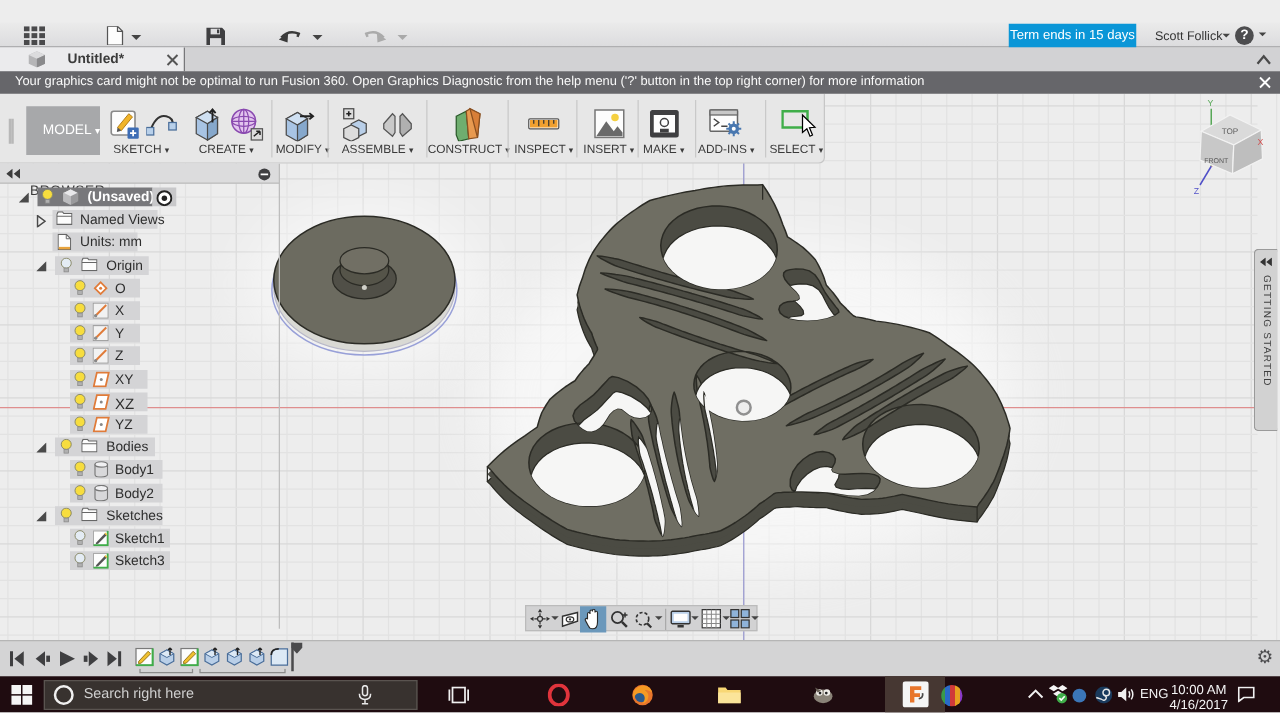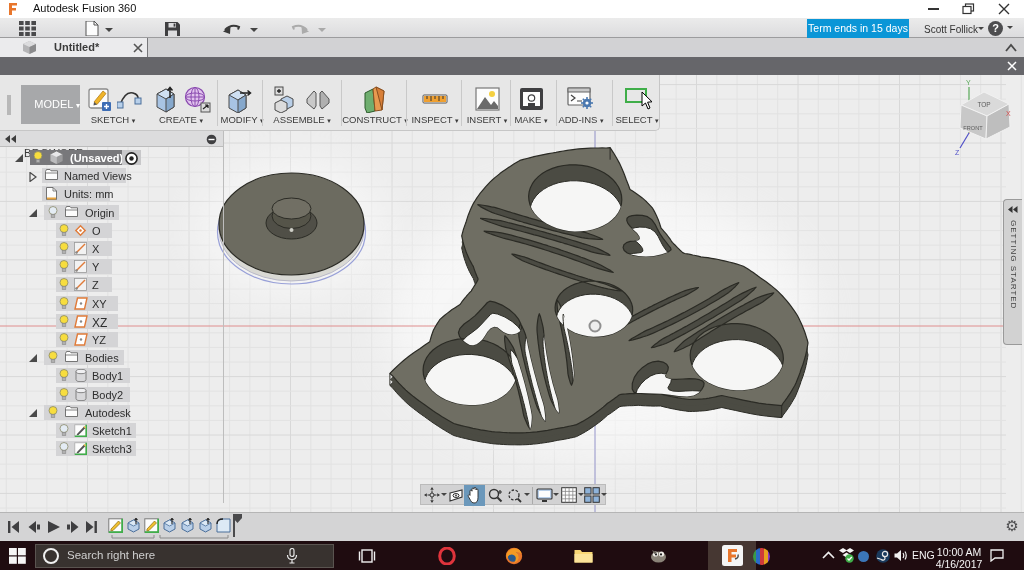--- a/index.html
+++ b/index.html
@@ -233,35 +233,20 @@
 <polygon points="961,105 984,92 1009,104 987,116" fill="#dadada" stroke="#f2f2f2" stroke-width="1"></polygon>
 <polygon points="961,105 987,116 986,139 960,128" fill="#c8c8c8" stroke="#f2f2f2" stroke-width="1"></polygon>
 <polygon points="987,116 1009,104 1010,127 986,139" fill="#bebebe" stroke="#f2f2f2" stroke-width="1"></polygon>
 <text x="984" y="107" font-size="6.5" fill="#5a5a5a" text-anchor="middle">TOP</text>
 <text x="973" y="130" font-size="5.6" fill="#5a5a5a" text-anchor="middle">FRONT</text>
 <text x="966" y="85" font-size="7" fill="#58a858">Y</text>
 <text x="1006" y="116" font-size="7" fill="#d05050">X</text>
 <text x="955" y="155" font-size="7" fill="#5050c8">Z</text>
 </g>
     </svg>
-<div class="ab" style="left:0;top:0;width:1024px;height:18px;background:#ffffff;z-index:10">
- <svg class="ab" style="left:7px;top:3px" width="12" height="12" viewBox="0 0 12 12">
-        <rect x="1" y="0" width="10" height="12" fill="none"></rect>
-        <path d="M2 12 L2 0 L10 0 L10 2.5 L5 2.5 L5 5 L9 5 L9 7.5 L5 7.5 L5 12 Z" fill="#e8762c"></path>
-      </svg>
- <div class="ab" style="left:33px;top:2px;font-size:11px;color:#111">Autodesk Fusion 360</div>
- <div class="ab" style="left:928px;top:8px;width:11px;height:1.5px;background:#333"></div>
- <svg class="ab" style="left:962px;top:3px" width="13" height="12" viewBox="0 0 13 12">
-        <rect x="3.5" y="1" width="8" height="7" fill="none" stroke="#333" stroke-width="1.2"></rect>
-        <rect x="1" y="3.5" width="8" height="7" fill="#fff" stroke="#333" stroke-width="1.2"></rect>
-      </svg>
- <svg class="ab" style="left:998px;top:3px" width="12" height="12" viewBox="0 0 12 12">
-        <path d="M1 1 L11 11 M11 1 L1 11" stroke="#333" stroke-width="1.4"></path>
-      </svg>
-</div>
 <div class="ab" style="left:0;top:18px;width:1024px;height:20px;background:linear-gradient(#ebebeb,#dcdcde);border-bottom:1px solid #9c9c9e;z-index:10">
  <svg class="ab" style="left:19px;top:3px" width="18" height="15" viewBox="0 0 18 15">
    <g fill="#4a4a4c">
           <rect x="0" y="0" width="4.6" height="4"></rect>
           <rect x="6.2" y="0" width="4.6" height="4"></rect>
           <rect x="12.4" y="0" width="4.6" height="4"></rect>
    <rect x="0" y="5.5" width="4.6" height="4"></rect>
           <rect x="6.2" y="5.5" width="4.6" height="4"></rect>
           <rect x="12.4" y="5.5" width="4.6" height="4"></rect>
    <rect x="0" y="11" width="4.6" height="4"></rect>
@@ -305,20 +290,21 @@
       </svg>
  <div class="ab" style="left:54px;top:3px;font-size:11px;font-weight:bold;color:#3b3b3b">Untitled*</div>
  <svg class="ab" style="left:133px;top:5px" width="10" height="10" viewBox="0 0 10 10">
         <path d="M1 1 L9 9 M9 1 L1 9" stroke="#555" stroke-width="1.6"></path>
       </svg>
  <svg class="ab" style="left:1004px;top:5px" width="14" height="9" viewBox="0 0 14 9">
         <path d="M2 8 L7 2 L12 8" fill="none" stroke="#4a4a4a" stroke-width="1.8"></path>
       </svg>
 </div>
 <div class="ab" style="left:0;top:57px;width:1024px;height:18px;background:#66666a;z-index:10">
+ <div class="ab" style="left:12px;top:3px;font-size:10.3px;color:#fafafa">Your graphics card might not be optimal to run Fusion 360. Open Graphics Diagnostic from the help menu ('?' button in the top right corner) for more information</div>
  <svg class="ab" style="left:1007px;top:4px" width="10" height="10" viewBox="0 0 10 10">
         <path d="M1 1 L9 9 M9 1 L1 9" stroke="#fff" stroke-width="1.5"></path>
       </svg>
 </div>
 <div class="ab" style="left:0;top:75px;width:660px;height:56px;background:#e7e7e7;border-bottom:1px solid #c6c6c6;border-right:1px solid #c6c6c6;border-radius:0 0 5px 0;z-index:5">
       <div class="ab" style="left:7px;top:20px;width:2px;height:20px;border-left:2px solid #b8b8b8;border-right:2px solid #b8b8b8;"></div>
       <div class="ab" style="left:21px;top:10px;width:59px;height:39px;background:#a7a8aa;color:#fff;font-size:11px;text-align:right;line-height:39px">MODEL <span style="font-size:8px">▾</span></div>
       <svg class="ab" style="left:88px;top:11px" width="24" height="26" viewBox="0 0 24 26">
 <rect x="1" y="3" width="19" height="19" rx="2" fill="#fdfdfd" stroke="#8a8a8a" stroke-width="1.3"></rect>
 <path d="M6 16 L15 5 L18 7.5 L9 18.5 Z" fill="#f0b429" stroke="#b5801a" stroke-width="0.8"></path>
@@ -590,21 +576,21 @@
         <path d="M8 0 L8 8 L0 8 Z" fill="#4a4a4a"></path>
       </svg>
       <svg class="ab" style="left:48px;top:275px" width="10" height="13" viewBox="0 0 10 13">
 <circle cx="5" cy="4.5" r="4" fill="#f7dd3e" stroke="#8a8a6a" stroke-width="0.8"></circle>
 <rect x="3.2" y="8.5" width="3.6" height="3" fill="#b0b0b0" stroke="#888" stroke-width="0.6"></rect>
       </svg>
       <svg class="ab" style="left:65px;top:275px" width="13" height="11" viewBox="0 0 13 11">
         <path d="M0.5 2.5 L0.5 10.5 L12.5 10.5 L12.5 1.8 L6 1.8 L5 0.5 L1.5 0.5 Z" fill="#fcfcfc" stroke="#666" stroke-width="0.9"></path>
         <path d="M0.5 4 L12.5 4" stroke="#666" stroke-width="0.8"></path>
       </svg>
-      <div class="ab" style="left:85px;top:275.5px;font-size:11px;font-weight:normal;color:#2e2e2e">Autodesk</div>
+      <div class="ab" style="left:85px;top:275.5px;font-size:11px;font-weight:normal;color:#2e2e2e">Sketches</div>
       <div class="ab" style="left:56px;top:292px;width:80px;height:15px;background:#d4d4d6"></div>
       <svg class="ab" style="left:59px;top:293px" width="10" height="13" viewBox="0 0 10 13">
 <circle cx="5" cy="4.5" r="4" fill="#e4ecf4" stroke="#8a8a6a" stroke-width="0.8"></circle>
 <rect x="3.2" y="8.5" width="3.6" height="3" fill="#b0b0b0" stroke="#888" stroke-width="0.6"></rect>
       </svg>
       <svg class="ab" style="left:74px;top:293px" width="13" height="13" viewBox="0 0 13 13">
         <rect x="0.8" y="0.8" width="11.4" height="11.4" fill="#fdfdfd" stroke="#aaa" stroke-width="0.8"></rect>
         <path d="M0.8 12.2 L12.2 12.2 L12.2 0.8" fill="none" stroke="#3fae49" stroke-width="1.6"></path>
         <path d="M3 10 L10 2.5 L11.5 4 L4.5 11 L2.5 11.3 Z" fill="#555"></path>
         <path d="M10 2.5 L11.5 4" stroke="#f0c040" stroke-width="1.2"></path>

